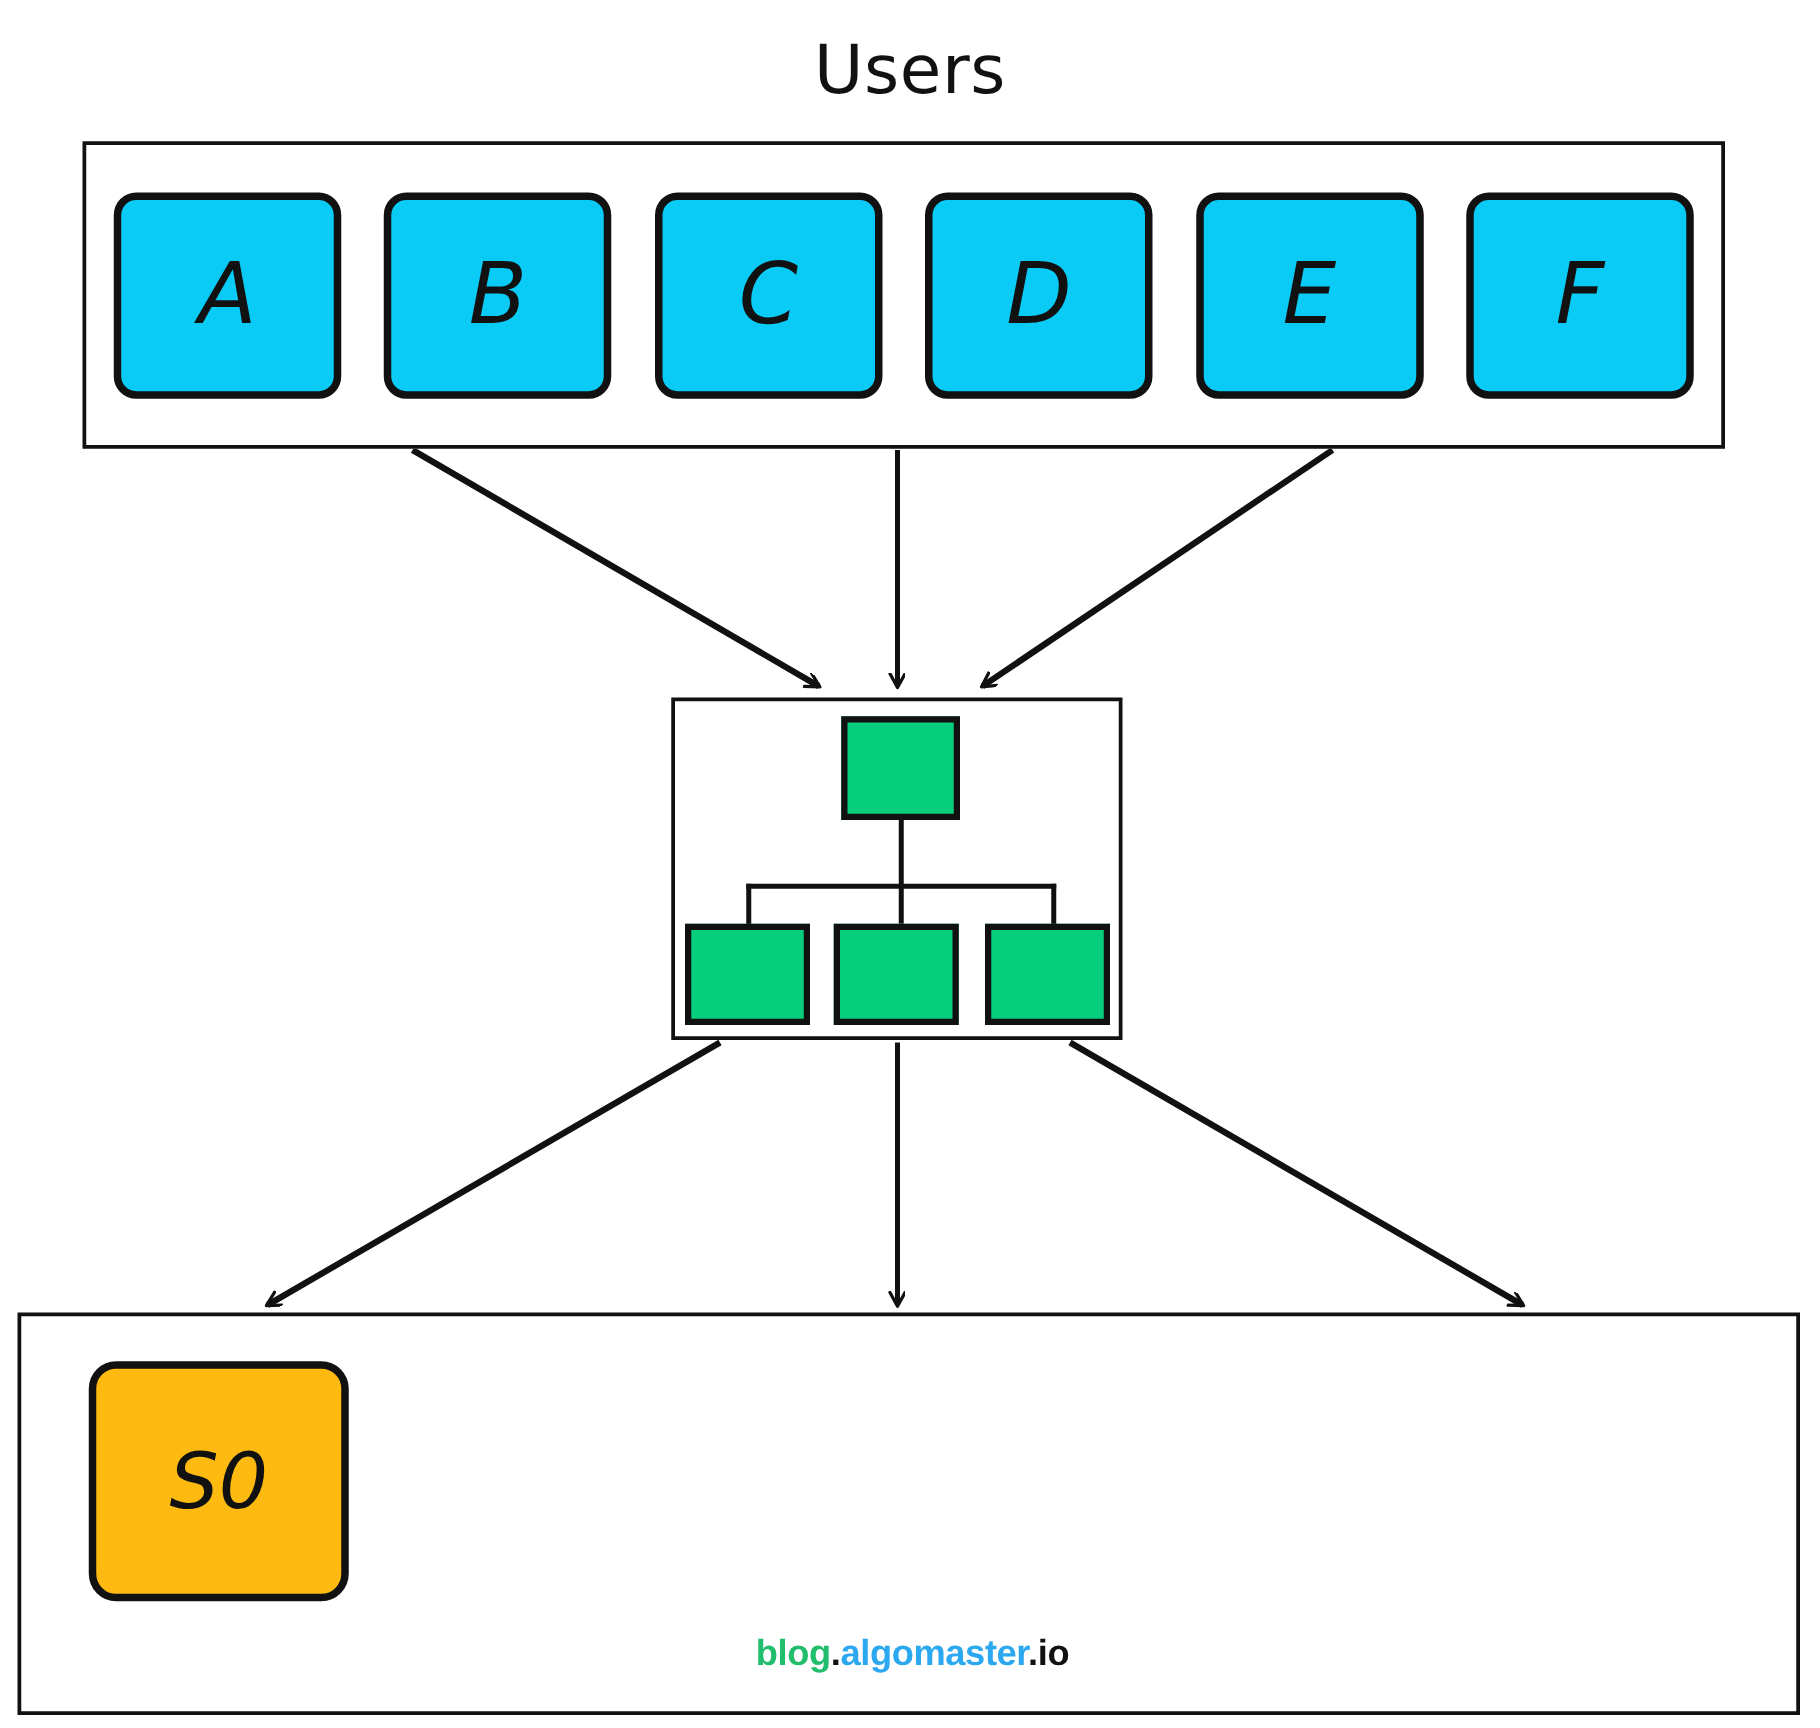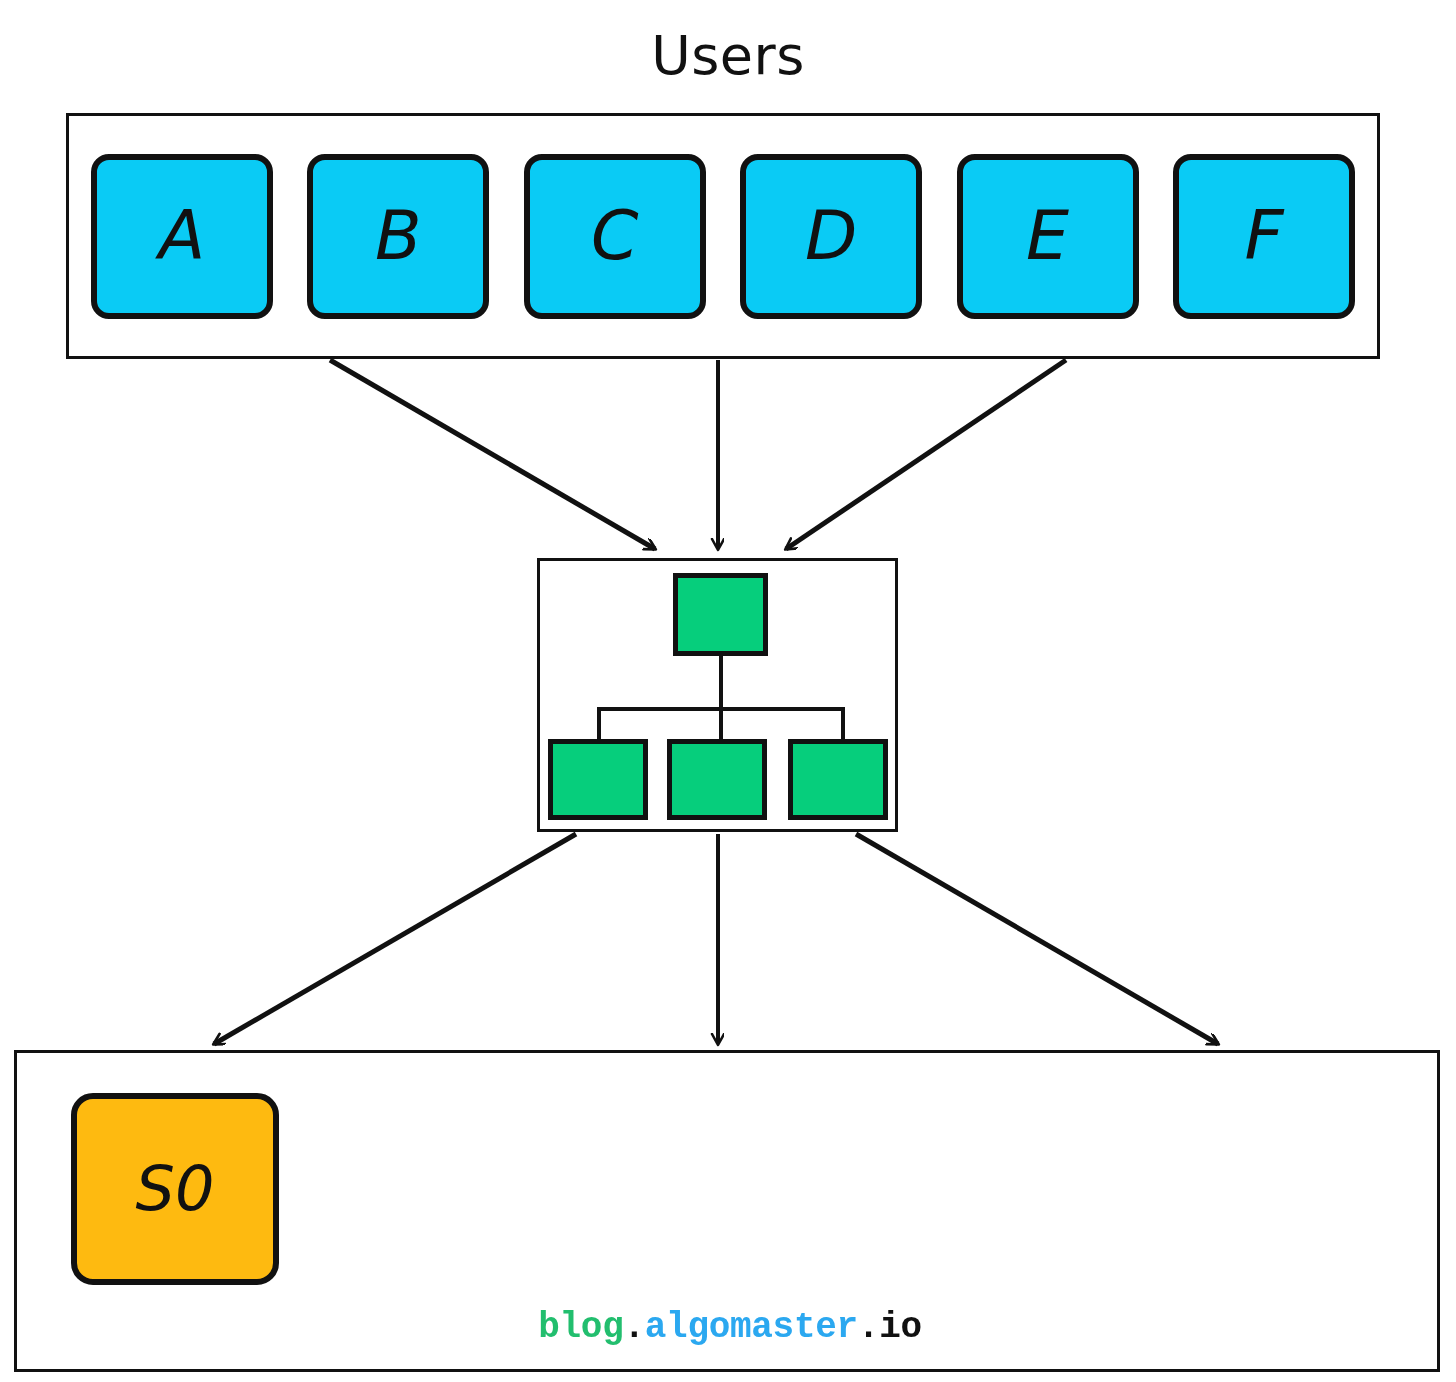--- a/index.html
+++ b/index.html
@@ -144,22 +144,22 @@
     width: 1426px;
     height: 322px;
   }
   .servers-row {
     position: absolute;
     left: 0;
     top: 36px;
     width: 100%;
     height: 196px;
     display: flex;
-    flex-direction: row;
-    align-items: flex-end;
+    flex-direction: column;
+    align-items: flex-start;
     justify-content: space-between;
     padding: 0 54px;
     box-sizing: border-box;
   }
   .server-node {
     box-sizing: border-box;
     width: 208px;
     height: 192px;
     background: #FEBA10;
     border: 6px solid #111111;
@@ -175,22 +175,22 @@
     line-height: 1;
   }
 
   
   #watermark {
     position: absolute;
     left: 0;
     top: 1304px;
     width: 1456px;
     text-align: center;
-    font-family: Liberation Mono, monospace;
-    font-size: 36px;
+    font-family: Liberation Sans, sans-serif;
+    font-size: 29px;
     font-weight: bold;
     letter-spacing: -0.3px;
   }
   #watermark span { display: inline; }
 </style>
 </head>
 <body>
 
 <div id="stage">
 

